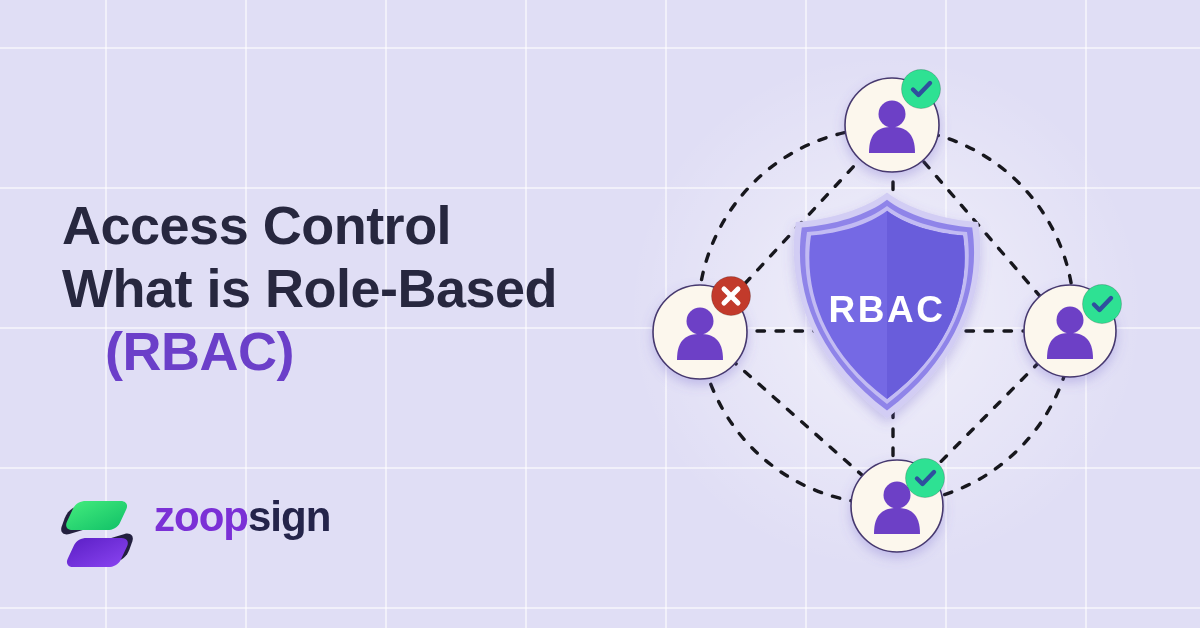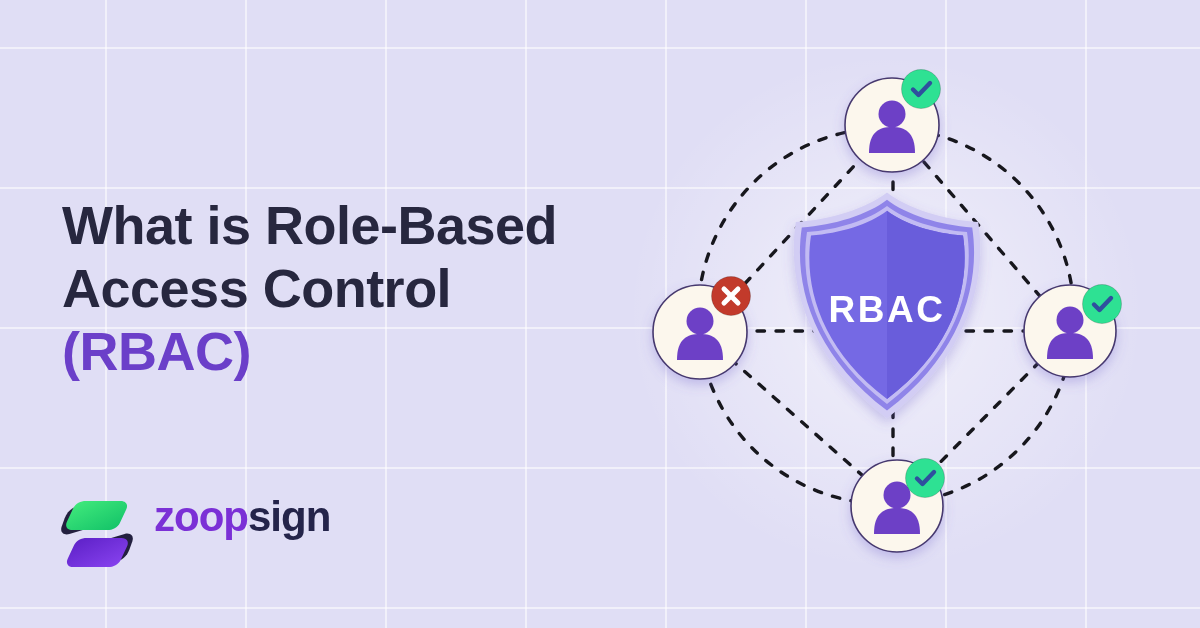--- a/index.html
+++ b/index.html
@@ -30,21 +30,21 @@
   .title {
     position: absolute;
     left: 62px;
     top: 194px;
     font-size: 54px;
     font-weight: 700;
     letter-spacing: -0.5px;
     line-height: 63px;
     color: #27273F;
   }
-  .title .accent { color: #6B3FC9; }
+  .title .accent { color: #6B3FC9; margin-left: 43px; }
 
   .logo {
     position: absolute;
     left: 56px;
     top: 496px;
     display: flex;
     align-items: flex-start;
     gap: 16px;
   }
   .wordmark {
@@ -62,22 +62,22 @@
     inset: 0;
   }
 </style>
 </head>
 <body>
 
 <div class="banner">
   <div class="glow"></div>
 
   <div class="title">
+    <div>Access Control</div>
     <div>What is Role-Based</div>
-    <div>Access Control</div>
     <div class="accent">(RBAC)</div>
   </div>
 
   <svg class="diagram-svg" width="1200" height="628" viewBox="0 0 1200 628">
     <defs>
       <clipPath id="rightHalf">
           <rect x="0" y="-130" width="130" height="260"></rect>
         </clipPath>
       <filter id="softShadow" x="-40%" y="-40%" width="180%" height="180%">
         <feDropShadow dx="0" dy="5" stdDeviation="6" flood-color="#6C5AC8" flood-opacity="0.30"></feDropShadow>

